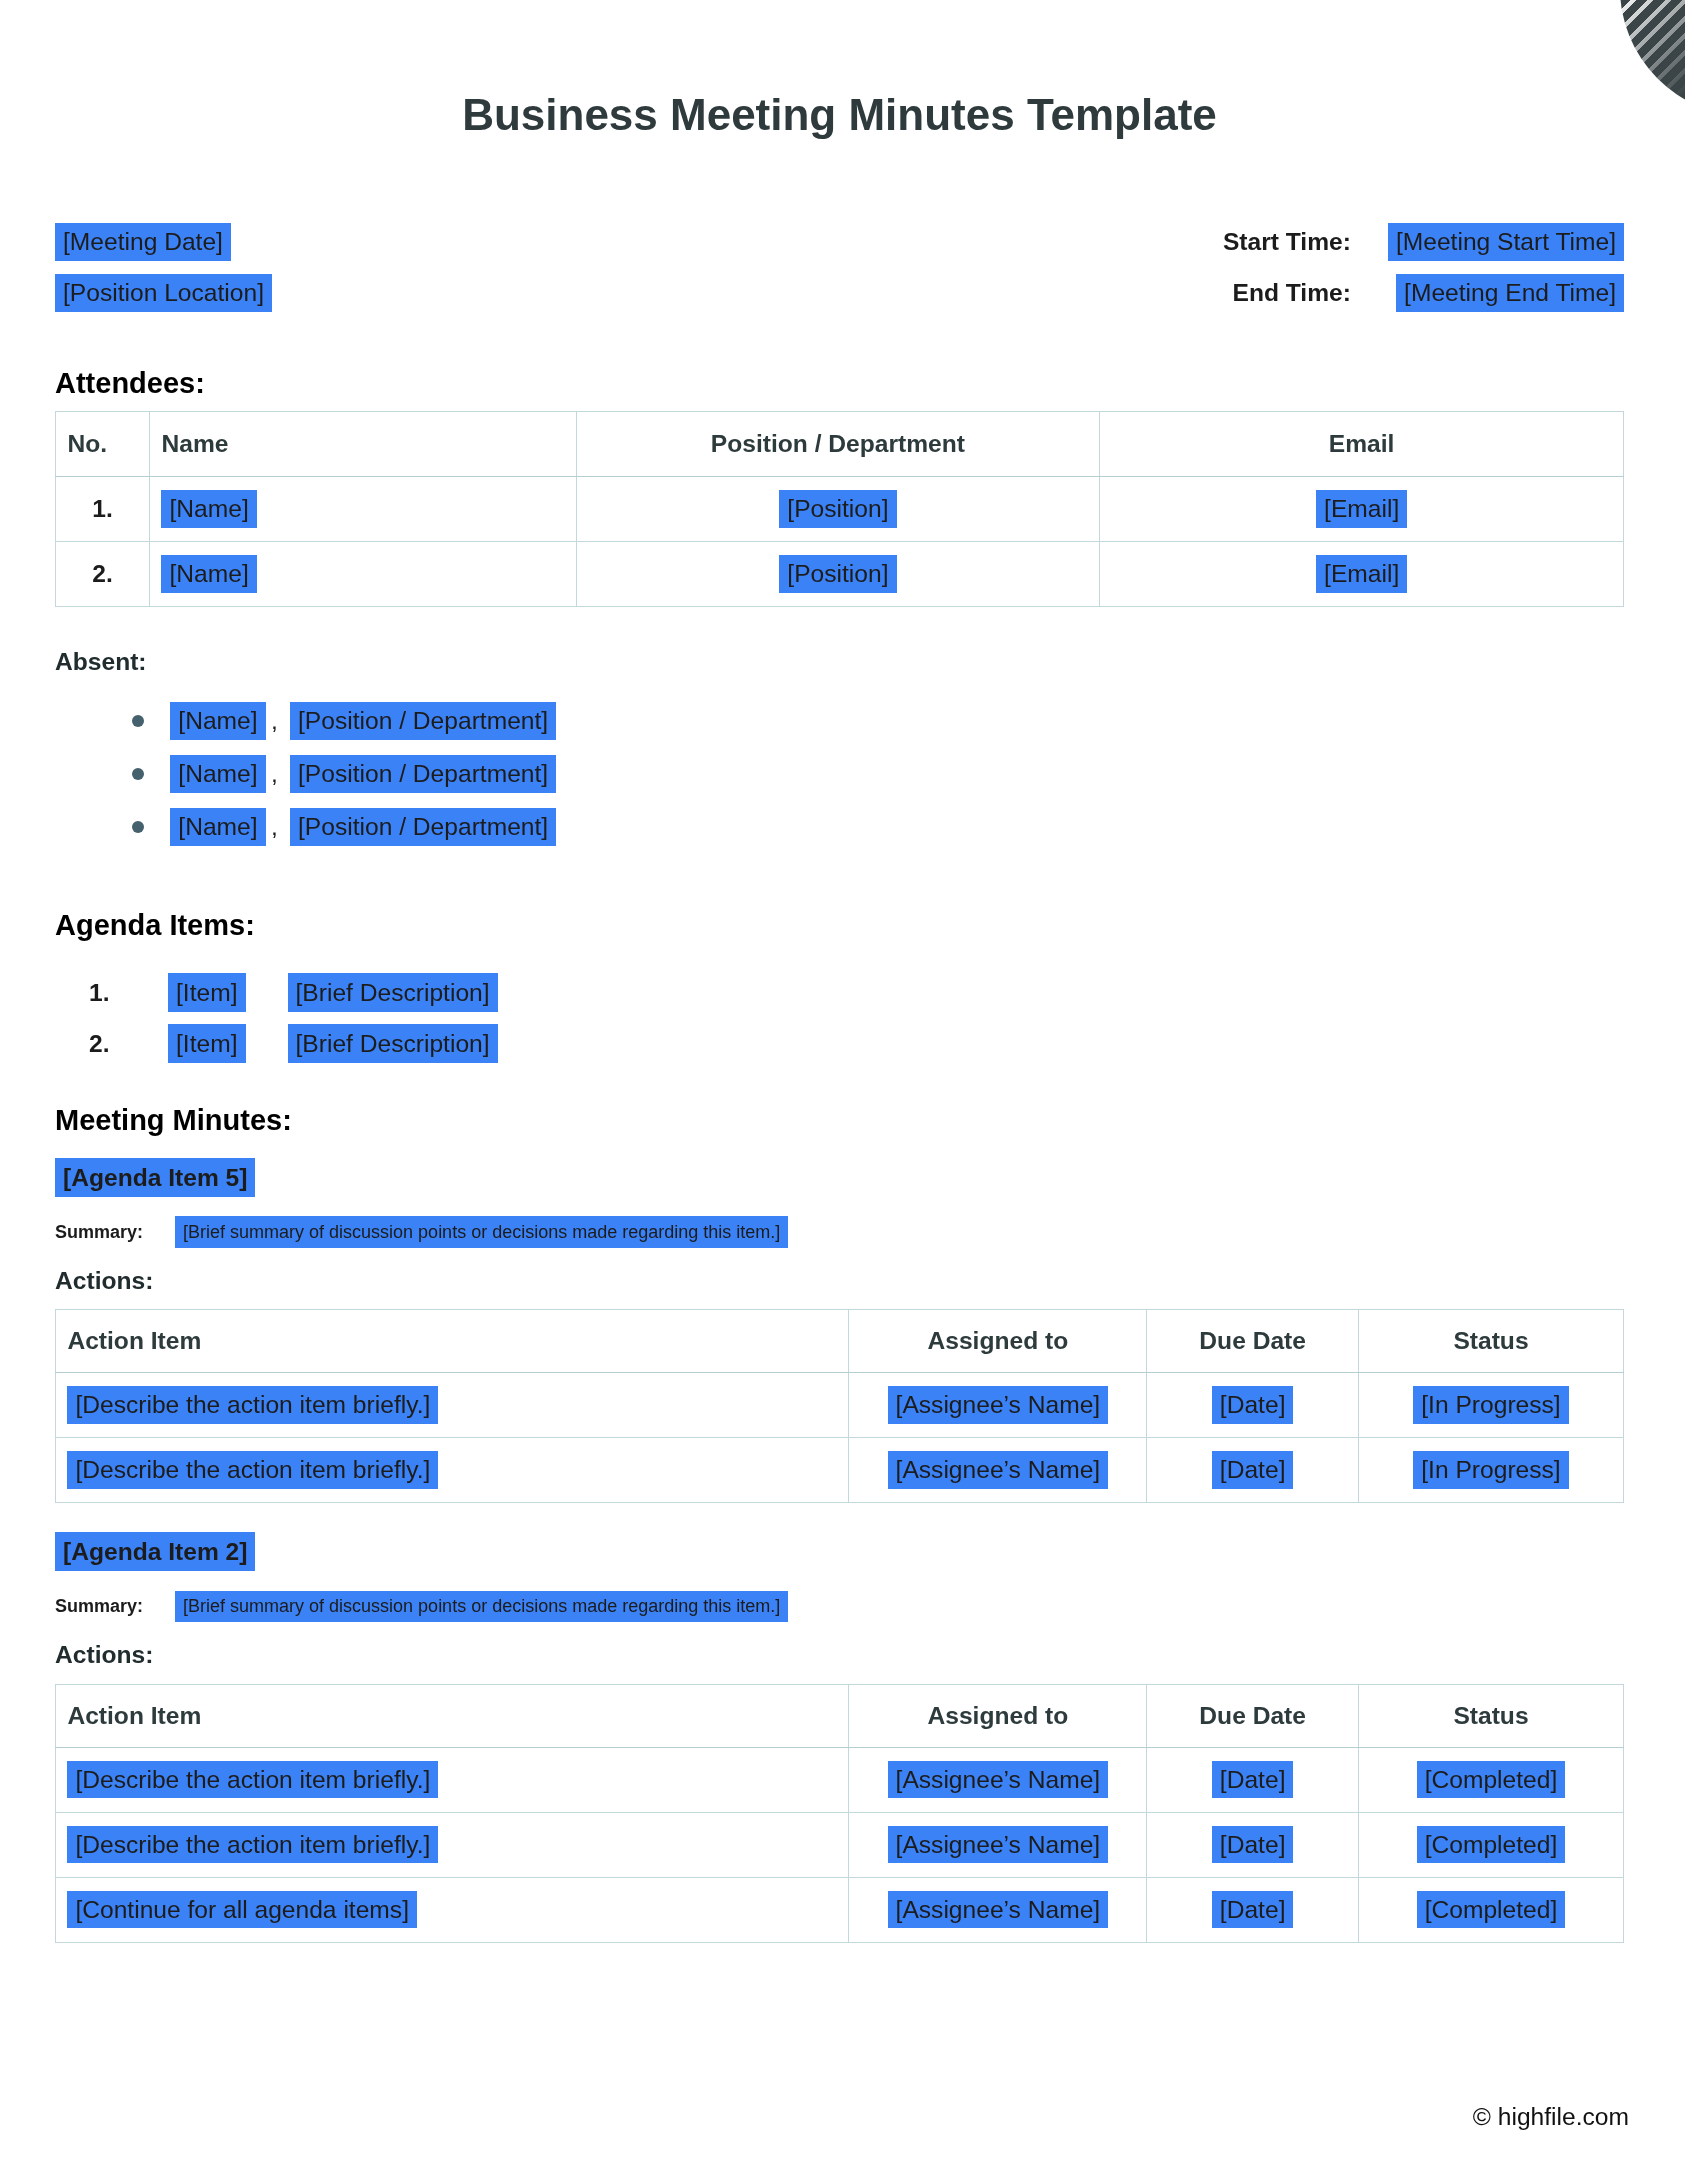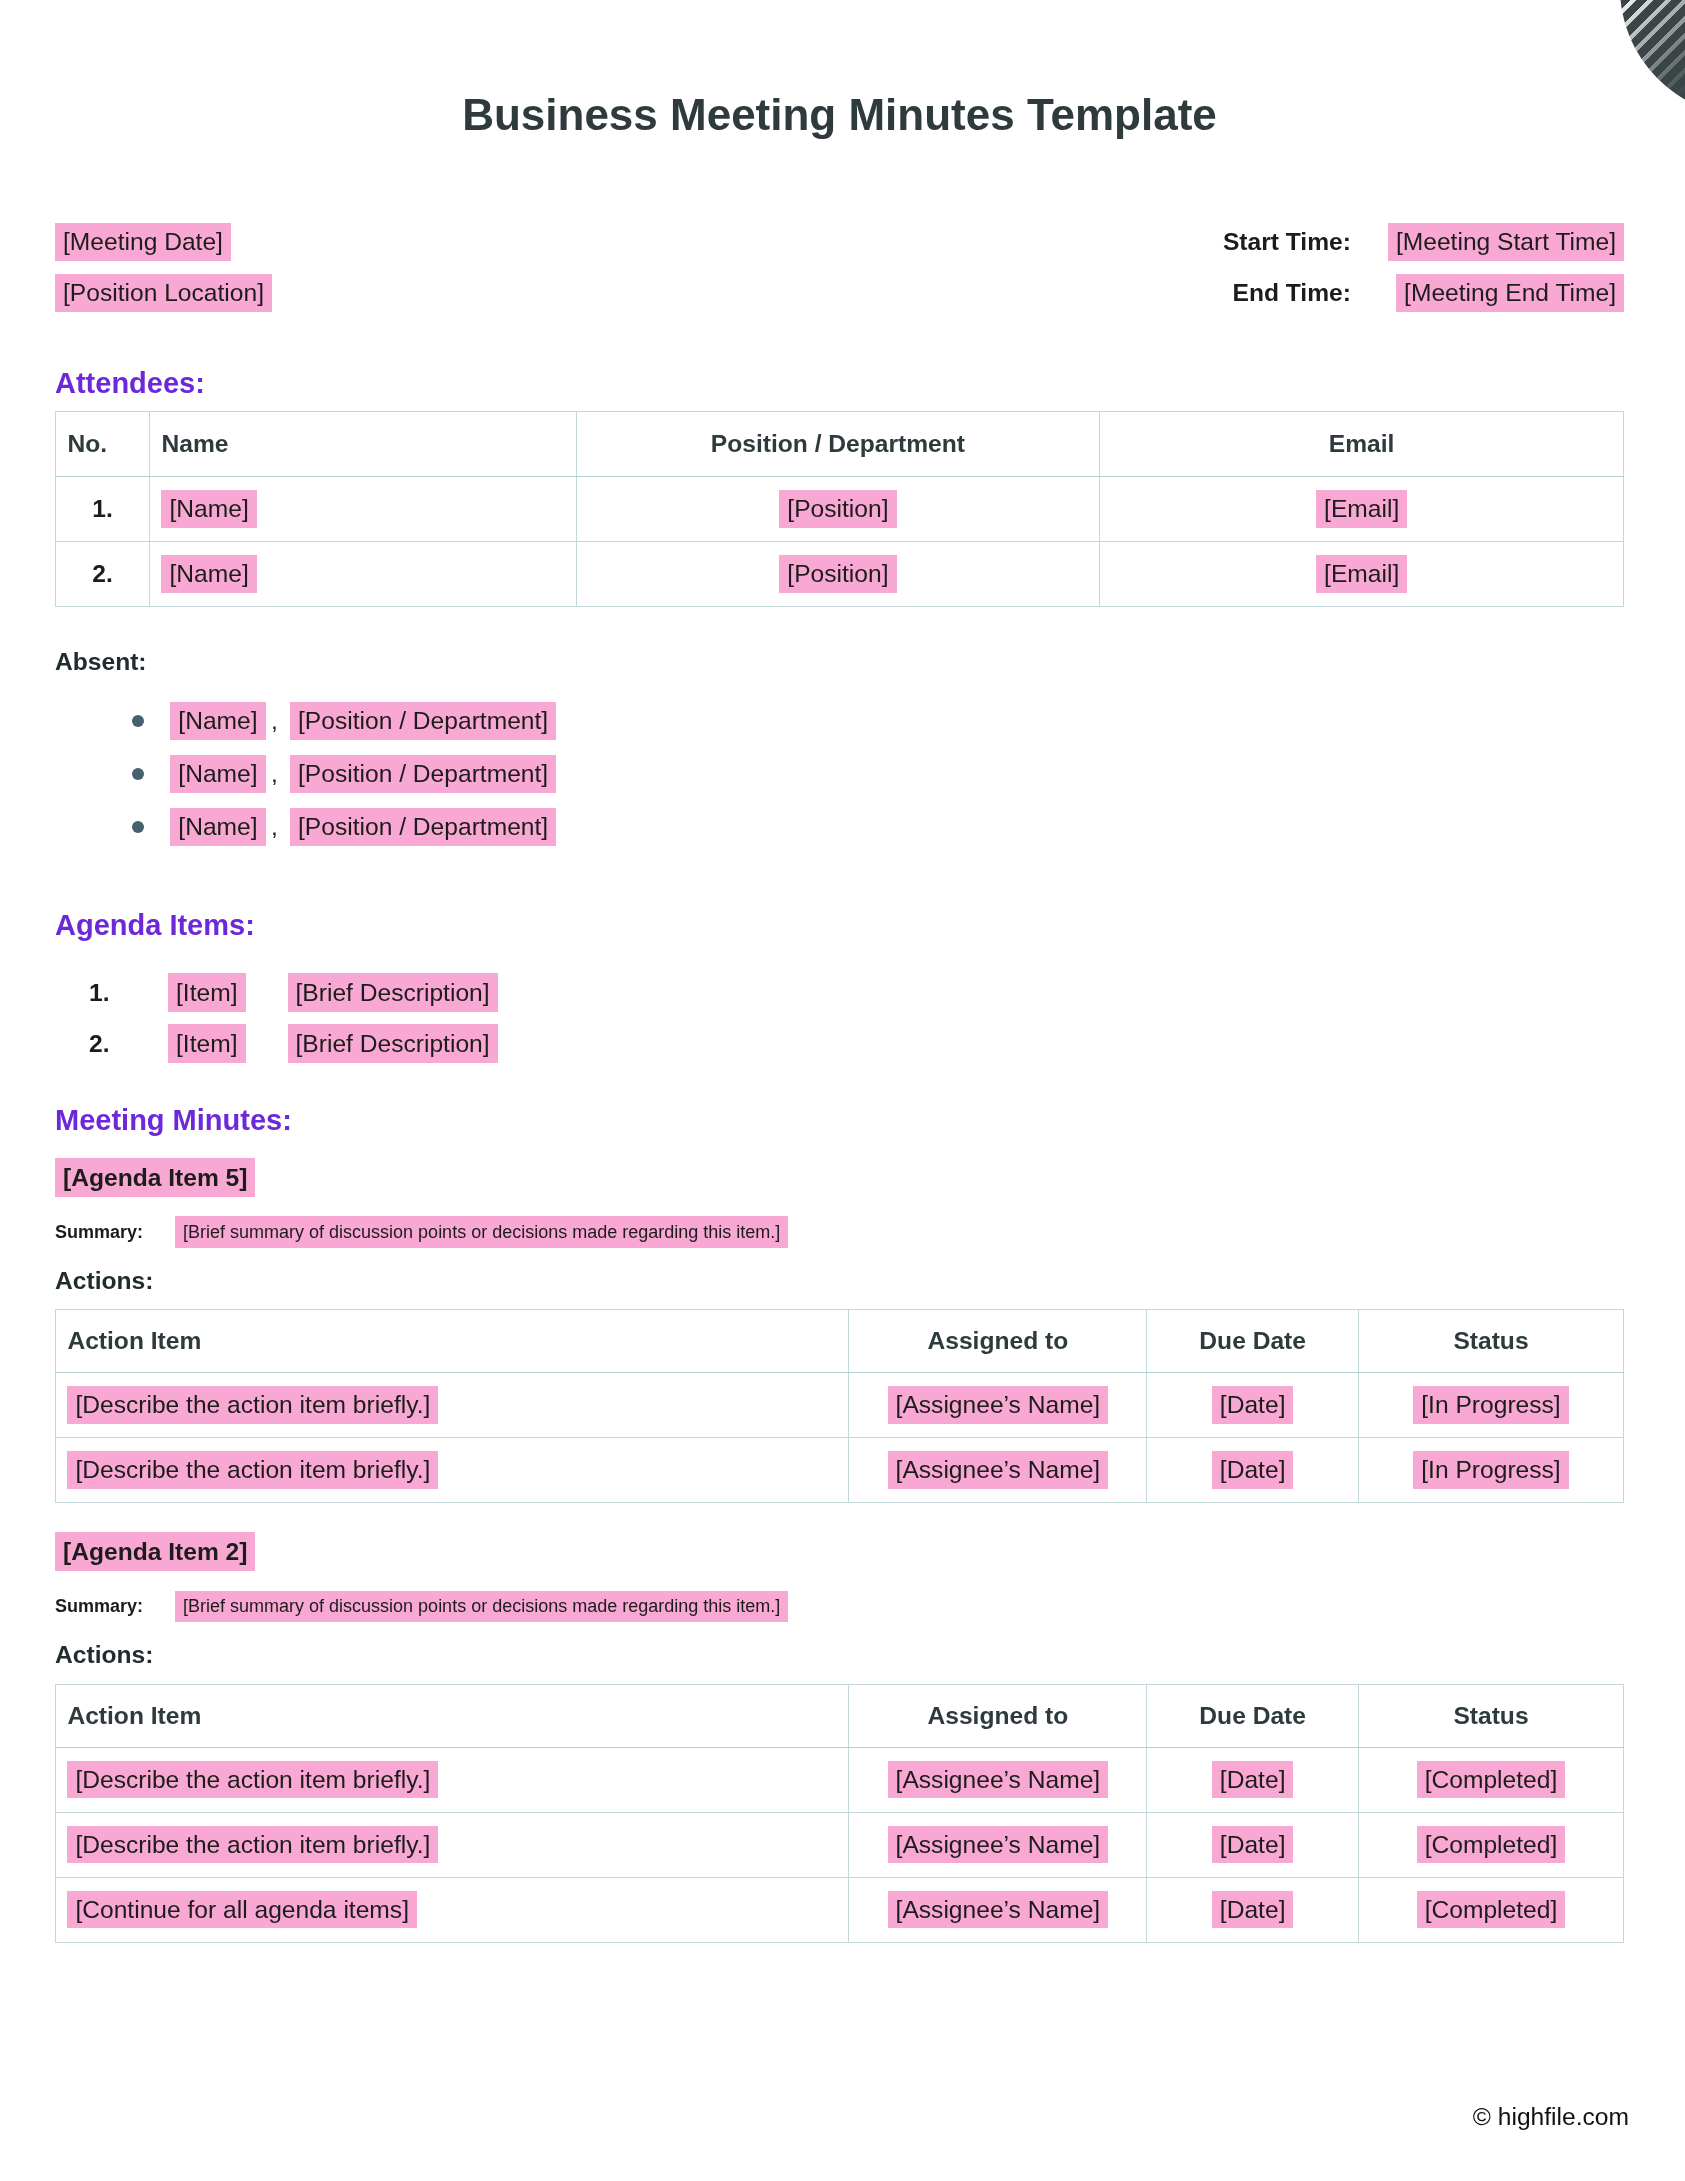--- a/index.html
+++ b/index.html
@@ -34,21 +34,21 @@
   .doc-title {
     text-align: center;
     font-size: 44px;
     font-weight: bold;
     color: #2f3a3c;
     line-height: 1.1;
   }
 
   
   .hl {
-    background: #f9a8d4;
+    background: #3b82f6;
     padding: 5.3px 8px;
     white-space: nowrap;
   }
 
   
   .meta-row {
     margin-top: 77px;
     display: flex;
     justify-content: space-between;
     align-items: flex-start;
@@ -61,21 +61,21 @@
   }
   .meta-right .cell { height: 51px; display: flex; align-items: center; }
   .meta-right .lbl { justify-content: flex-end; font-weight: bold; font-size: 24.6px; }
   .meta-right .val { justify-content: flex-end; }
   .meta-line, .meta-right .cell { font-size: 24.6px; }
 
   
   h2.sec {
     font-size: 29px;
     font-weight: bold;
-    color: #6d28d9;
+    color: #000000;
     line-height: 1.15;
   }
   .subhead {
     font-size: 24.6px;
     font-weight: bold;
     color: #212c2e;
     line-height: 1.2;
   }
 
   

